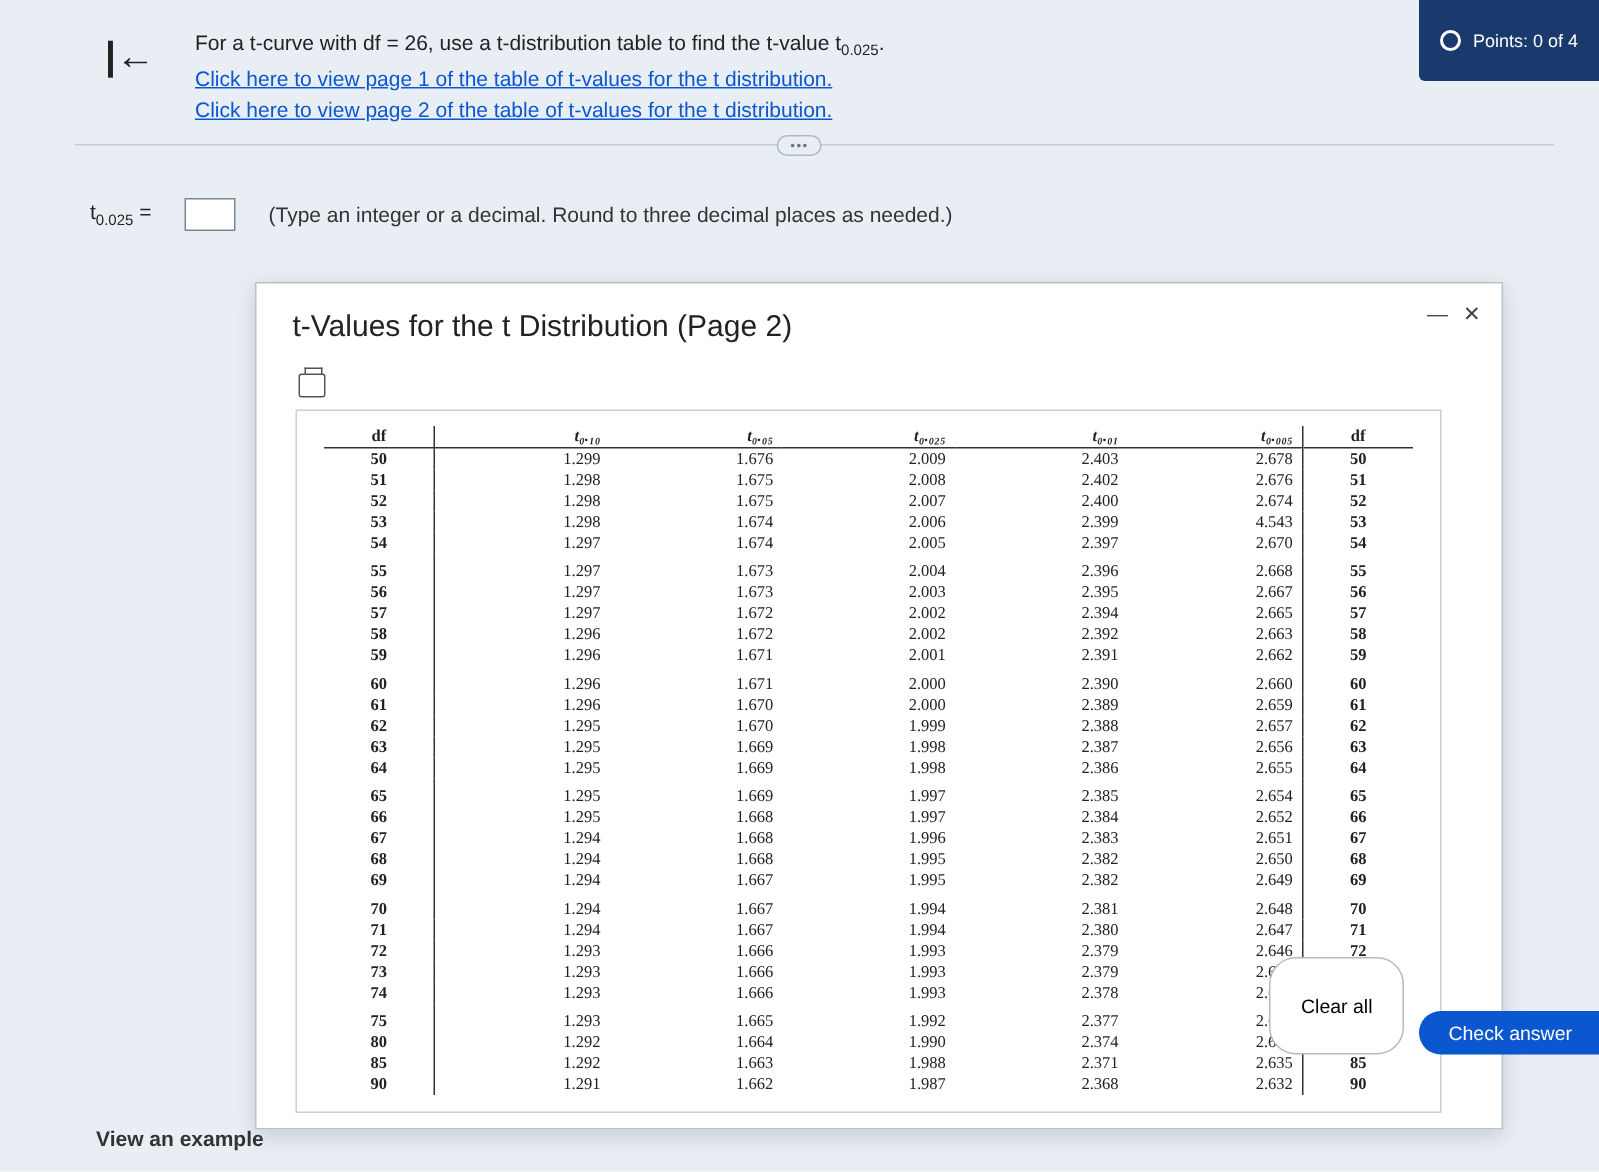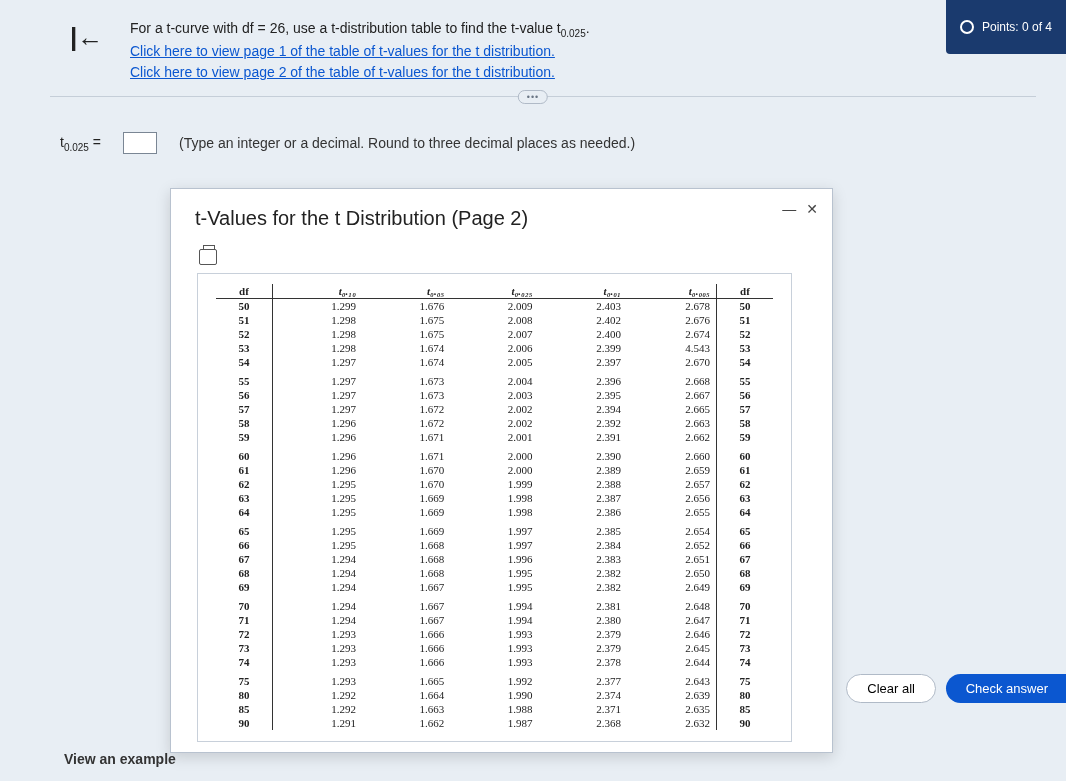--- a/index.html
+++ b/index.html
@@ -73,21 +73,21 @@
   .ans-box {
     width: 34px; height: 22px;
     border: 1px solid #7a8694;
     background: #fff;
   }
   .paren { color: #333; }
 
   .modal {
     position: absolute;
     top: 188px; left: 170px;
-    width: 663px; height: 565px;
+    width: 832px; height: 565px;
     background: #fff;
     border: 1px solid #b8c2cf;
     box-shadow: 0 4px 14px rgba(0,0,0,.15);
     padding: 18px 24px 10px 24px;
     overflow: hidden;
   }
   .modal h2 {
     font-size: 20px;
     font-weight: normal;
     color: #222;
@@ -155,21 +155,21 @@
     font-size: 14px; font-weight: bold;
     color: #333;
     cursor: pointer;
   }
   .btn-clear {
     position: absolute;
     bottom: 78px; right: 130px;
     background: #fff;
     border: 1px solid #b0bac7;
     border-radius: 18px;
-    padding: 6px 20px;
+    padding: 24px 20px;
     font-size: 13px;
     cursor: pointer;
   }
   .btn-check {
     position: absolute;
     bottom: 78px; right: 0;
     background: #0b57d0;
     color: #fff;
     border: none;
     border-radius: 18px 0 0 18px;

